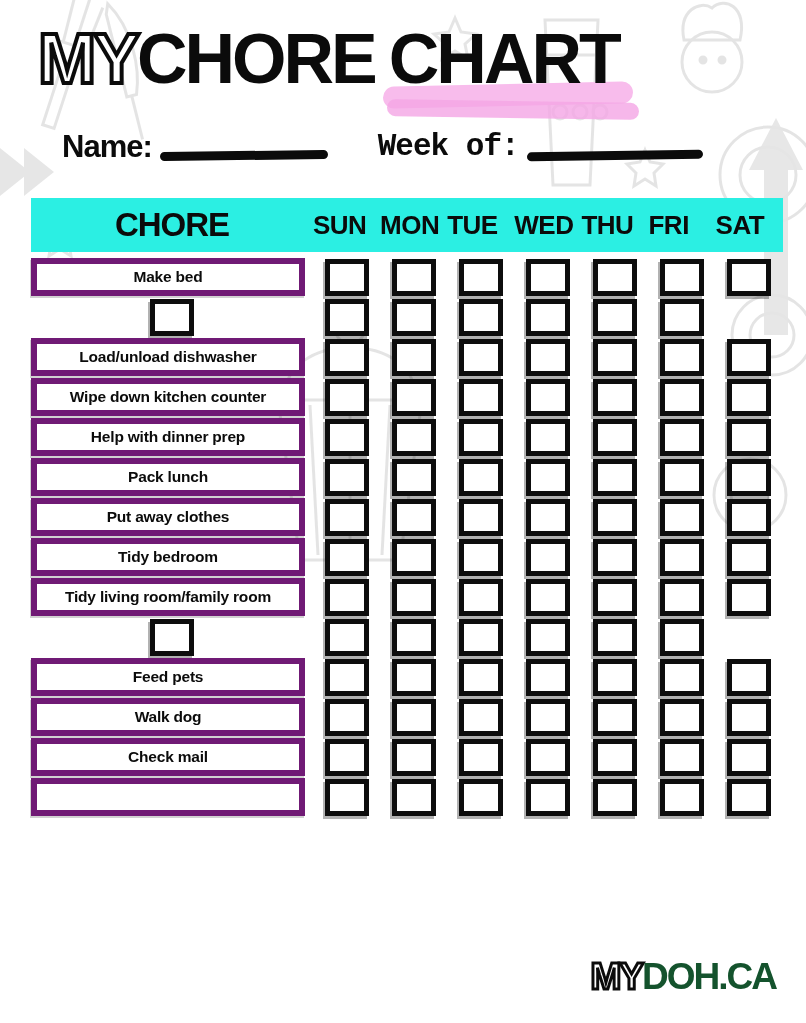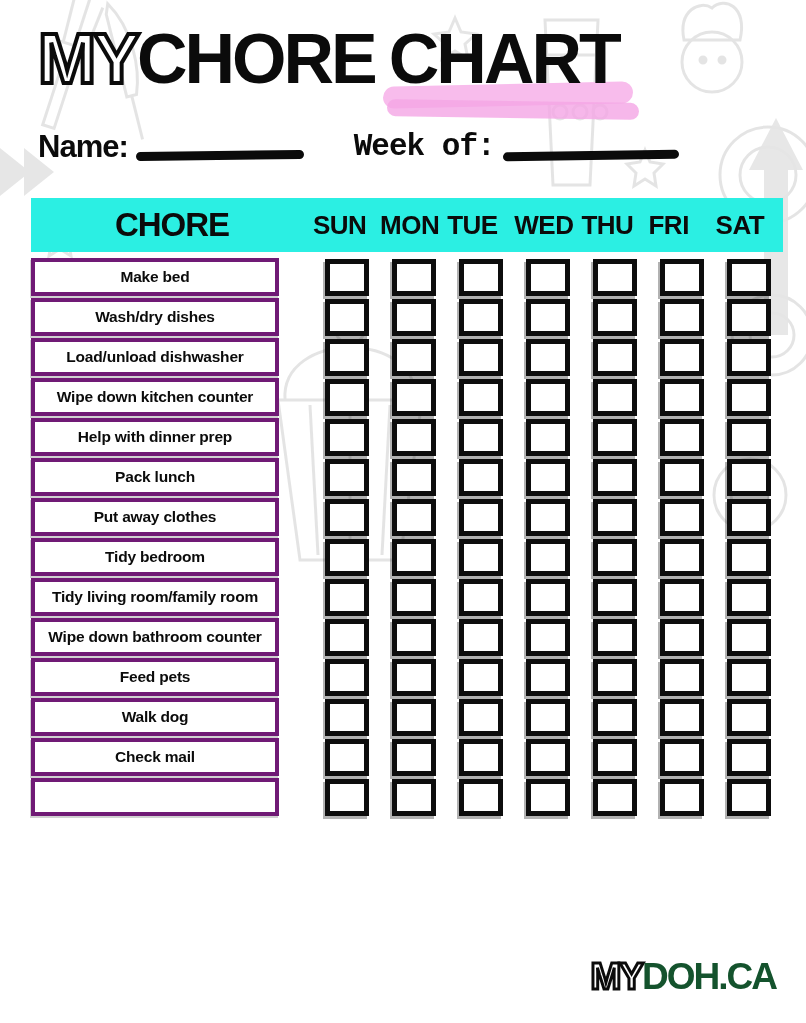--- a/index.html
+++ b/index.html
@@ -23,39 +23,39 @@
   .t-chart { position:relative; display:inline-block; margin-left:14px; }
   .t-chart-text { position:relative; z-index:2; }
   .hl { position:absolute; z-index:1; border-radius:11px; }
   .hl1 { left:-6px; right:-14px; bottom:-12px; height:22px;
          background:var(--pink-light); transform:rotate(-1.3deg); }
   .hl2 { left:-2px; right:-20px; bottom:-24px; height:17px;
          background:var(--pink); opacity:.8; transform:rotate(0.9deg); }
 
   
   .fields-row { position:absolute; left:38px; top:131px; z-index:2; display:flex; align-items:flex-end; }
-  .field { display:flex; align-items:flex-end; }
+  .field { display:flex; align-items:flex-end;margin-left:24px; }
   .field-label { font-size:31px; font-weight:800; letter-spacing:-1px; line-height:1; }
   .write-line { display:inline-block; height:9px; background:#0b0b0b; border-radius:6px;
                 margin-left:8px; margin-bottom:2px; }
   .name-line { width:168px; transform:rotate(-0.7deg); }
   .field-week { margin-left:50px;font-family:Liberation Mono, monospace; }
   .week-line { width:176px; transform:rotate(-0.9deg); }
 
   
   .chart { position:absolute; left:31px; top:198px; width:752px; z-index:2; }
   .grid-cols { display:grid; grid-template-columns:282px repeat(7, 67.1px); }
   .chart-head { height:54px; background:var(--cyan); align-items:center; }
   .chore-h { text-align:center; font-size:33px; font-weight:800; letter-spacing:-1px; }
   .day-h   { text-align:left; font-size:26px; font-weight:800; letter-spacing:-0.5px; }
 
   .rows { margin-top:6px; }
   .row { height:38px; margin-bottom:2px; align-items:center; }
   .chore-cell {
-    width:248px; height:38px; border:4px solid #701a75; background:#fff;
+    width:274px; height:38px; border:6px solid #701a75; background:#fff;
     display:flex; align-items:center; justify-content:center;
     font-size:15.5px; font-weight:bold; letter-spacing:-0.2px;
     box-shadow:-1px 2px 0 rgba(0,0,0,0.18);
   }
   .box-cell { display:flex; justify-content:center; }
   .checkbox {
     width:44px; height:37px; border:5px solid #0d0d0d; background:#fff;
     box-shadow:-2px 3px 0 rgba(0,0,0,0.3);
   }
 
@@ -183,21 +183,20 @@
           <div class="checkbox"></div>
         </div>
         <div class="box-cell">
           <div class="checkbox"></div>
         </div>
         <div class="box-cell">
           <div class="checkbox"></div>
         </div>
       </div>
       <div class="row grid-cols">
-        <div class="chore-cell">Wash/dry dishes</div>
         <div class="box-cell">
           <div class="checkbox"></div>
         </div>
         <div class="box-cell">
           <div class="checkbox"></div>
         </div>
         <div class="box-cell">
           <div class="checkbox"></div>
         </div>
         <div class="box-cell">
@@ -375,21 +374,20 @@
           <div class="checkbox"></div>
         </div>
         <div class="box-cell">
           <div class="checkbox"></div>
         </div>
         <div class="box-cell">
           <div class="checkbox"></div>
         </div>
       </div>
       <div class="row grid-cols">
-        <div class="chore-cell">Wipe down bathroom counter</div>
         <div class="box-cell">
           <div class="checkbox"></div>
         </div>
         <div class="box-cell">
           <div class="checkbox"></div>
         </div>
         <div class="box-cell">
           <div class="checkbox"></div>
         </div>
         <div class="box-cell">

